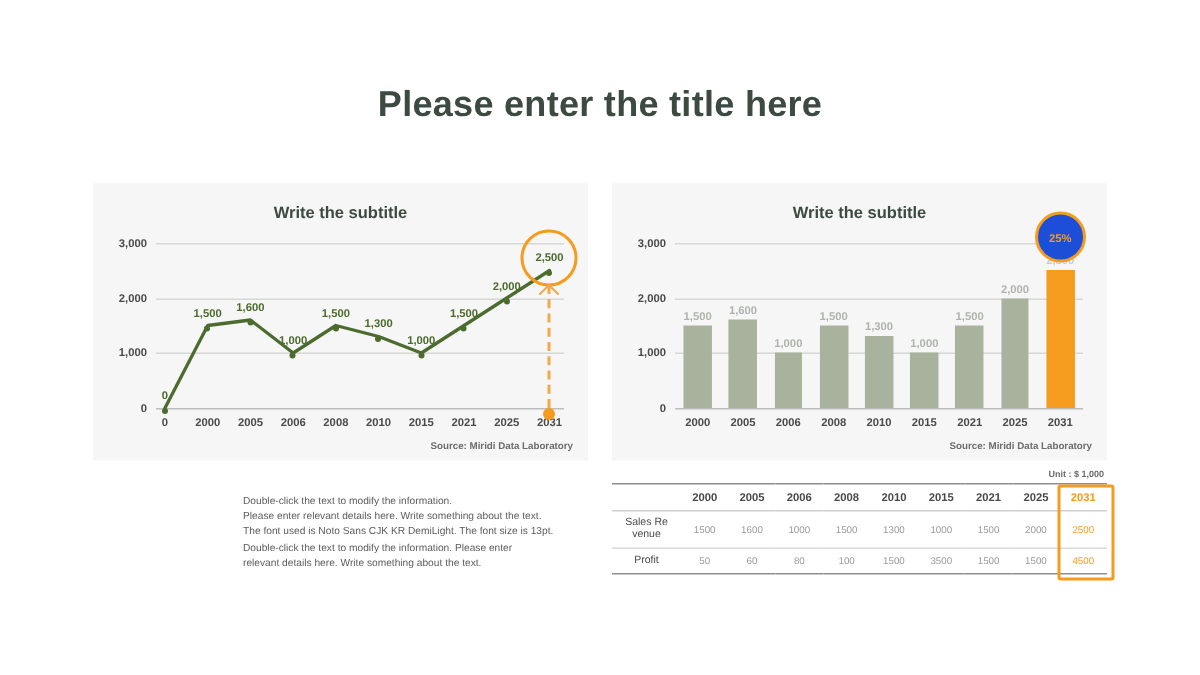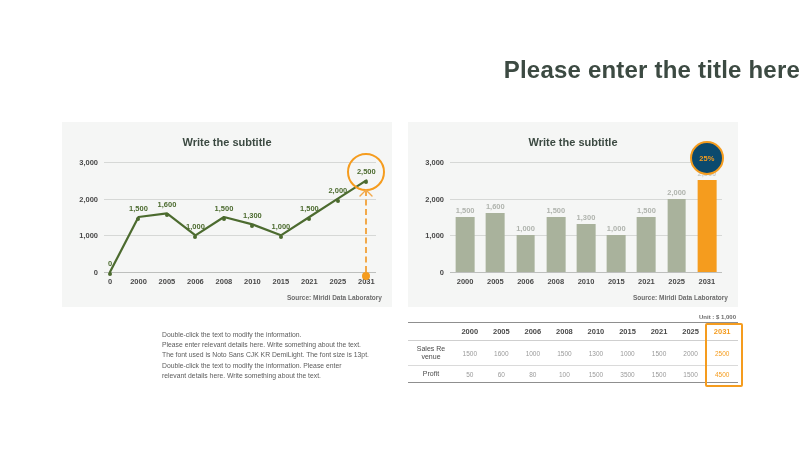--- a/index.html
+++ b/index.html
@@ -5,21 +5,21 @@
   html,body{margin:0;padding:0;}
   body{
     width:800px;height:450px;background:#ffffff;overflow:hidden;
     font-family:"Liberation Sans","DejaVu Sans",sans-serif;
     -webkit-font-smoothing:antialiased;
   }
   .slide{position:relative;width:800px;height:450px;}
 
   
   .page-title{
-    position:absolute;left:0;top:56px;width:800px;text-align:right;
+    position:absolute;left:0;top:56px;width:800px;text-align:center;
     font-size:24px;font-weight:bold;color:#3c4a42;letter-spacing:.2px;
   }
 
   
   .card{
     position:absolute;background:#f5f6f5;
   }
   #card-left{left:62px;top:122px;width:330px;height:185px;}
   #card-right{left:408px;top:122px;width:330px;height:185px;}
 
@@ -74,21 +74,21 @@
     position:absolute;bottom:0;background:#a9b29c;transform:translateX(-50%);
   }
   .bar.accent{background:#f59c1e;}
   .blabel{
     position:absolute;font-size:7.5px;color:#b0b4ae;font-weight:bold;
     transform:translate(-50%,-100%);white-space:nowrap;
   }
   .blabel.accent{color:#c9ccc6;}
   .badge{
     position:absolute;width:30px;height:30px;border-radius:50%;
-    border:2.5px solid #f59c1e;background:#0c4a6e;
+    border:2.5px solid #f59c1e;background:#1d4ed8;
     transform:translate(-50%,-50%);
     display:flex;align-items:center;justify-content:center;
     font-size:7.5px;font-weight:bold;color:#f59c1e;
   }
 
   
   #lead-block{position:absolute;left:36px;top:330px;width:120px;}
   .lead-l1{font-size:11px;color:#3c4a42;line-height:14px;}
   .lead-l2{font-size:11px;color:#2f3a33;font-weight:bold;line-height:14px;}
   .lead-sub{font-size:6.5px;color:#c0a06a;font-weight:bold;margin-top:4px;}

